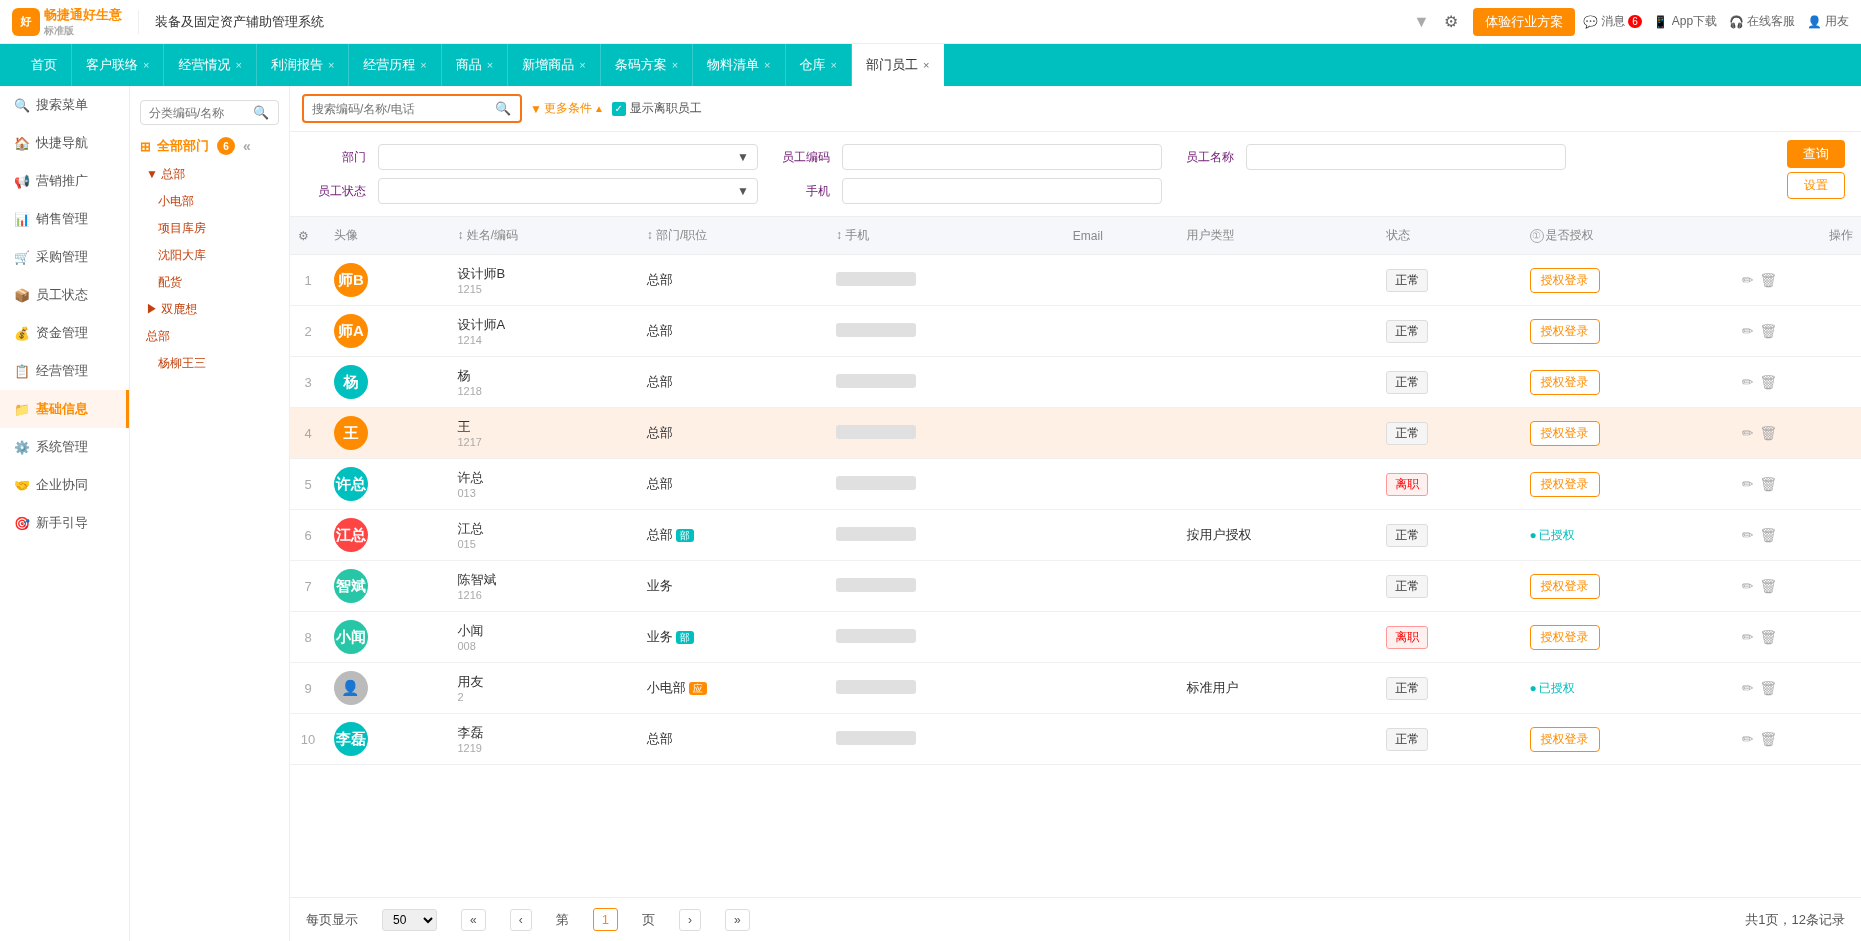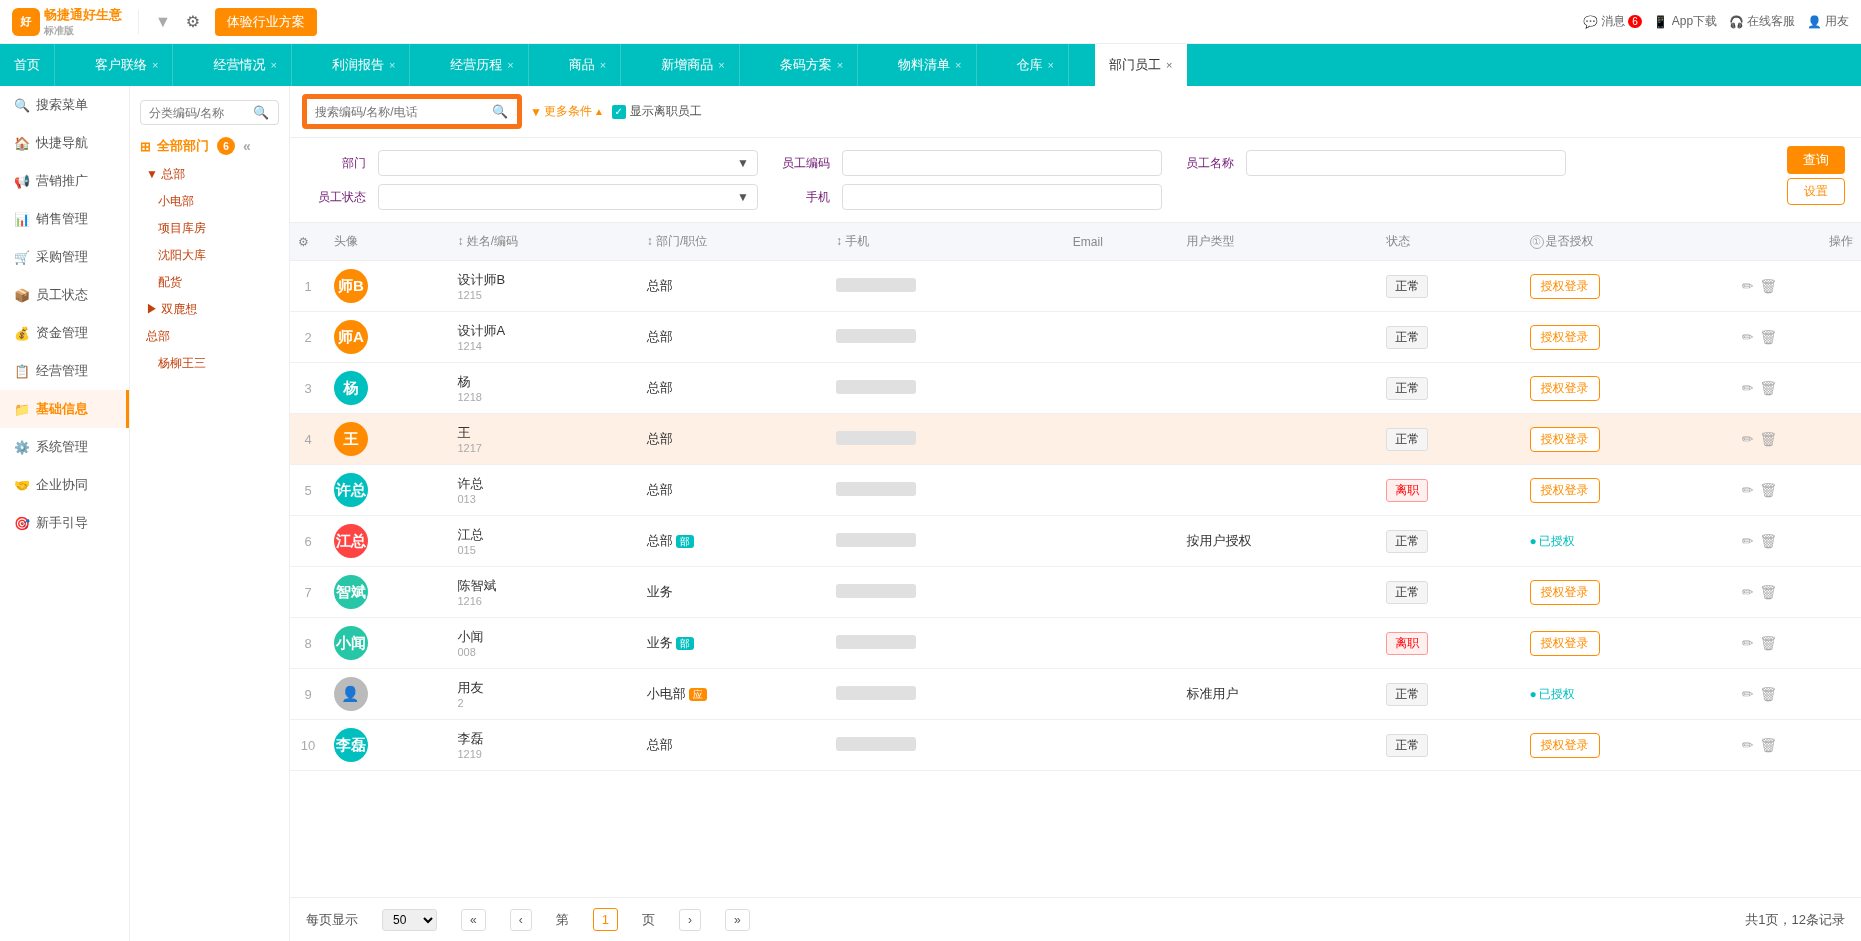--- a/index.html
+++ b/index.html
@@ -9,21 +9,21 @@
     .top-bar { height: 44px; background: #fff; display: flex; align-items: center; padding: 0 12px; border-bottom: 1px solid #eee; gap: 8px; }
     .top-bar-logo { color: #ff8c00; font-weight: bold; font-size: 14px; display: flex; align-items: center; gap: 4px; }
     .top-bar-logo .logo-icon { width: 28px; height: 28px; background: #ff8c00; border-radius: 6px; display: flex; align-items: center; justify-content: center; color: #fff; font-size: 11px; }
     .top-bar-title { font-size: 13px; color: #333; flex: 1; }
     .top-bar-actions { display: flex; align-items: center; gap: 12px; margin-left: auto; }
     .top-bar-btn { font-size: 12px; color: #666; display: flex; align-items: center; gap: 3px; cursor: pointer; }
     .badge { background: #f00; color: #fff; border-radius: 10px; font-size: 10px; padding: 1px 4px; }
     .trial-btn { background: #ff8c00; color: #fff; border: none; border-radius: 4px; padding: 5px 12px; font-size: 13px; cursor: pointer; }
 
     
-    .nav-tabs { height: 42px; background: #00bfbf; display: flex; align-items: center; padding: 0 0; gap: 26px; }
+    .nav-tabs { height: 42px; background: #00bfbf; display: flex; align-items: center; padding: 0 17px; }
     .nav-tab { padding: 0 14px; height: 42px; display: flex; align-items: center; font-size: 13px; color: #fff; cursor: pointer; white-space: nowrap; border-right: 1px solid rgba(255,255,255,0.2); }
     .nav-tab.active { background: #fff; color: #333; }
     .nav-tab .close-x { margin-left: 5px; font-size: 11px; opacity: 0.7; }
 
     
     .main-layout { display: flex; height: calc(100vh - 86px); }
 
     
     .sidebar { width: 130px; background: #fff; border-right: 1px solid #eee; display: flex; flex-direction: column; overflow-y: auto; flex-shrink: 0; }
     .sidebar-item { padding: 10px 14px; font-size: 13px; color: #555; cursor: pointer; display: flex; align-items: center; gap: 6px; }
@@ -37,21 +37,21 @@
     .search-dept input { border: none; outline: none; font-size: 12px; width: 100%; }
     .dept-all { padding: 6px 10px; font-size: 13px; font-weight: bold; color: #ff8c00; display: flex; align-items: center; gap: 4px; cursor: pointer; }
     .dept-item { padding: 5px 10px 5px 16px; font-size: 12px; color: #c2410c; cursor: pointer; }
     .dept-item.sub { padding-left: 28px; }
 
     
     .content-area { flex: 1; display: flex; flex-direction: column; overflow: hidden; }
 
     
     .toolbar { padding: 8px 12px; background: #fff; border-bottom: 1px solid #eee; display: flex; align-items: center; gap: 8px; flex-shrink: 0; }
-    .toolbar-search { display: flex; align-items: center; border: 5px solid #f97316; border-radius: 4px; padding: 5px 8px; gap: 4px; width: 220px; }
+    .toolbar-search { display: flex; align-items: center; border: 2px solid #f97316; border-radius: 4px; padding: 5px 8px; gap: 4px; width: 220px; }
     .toolbar-search input { border: none; outline: none; font-size: 12px; width: 100%; }
     .more-conditions { color: #ff8c00; font-size: 12px; cursor: pointer; display: flex; align-items: center; gap: 2px; }
     .show-resigned { display: flex; align-items: center; gap: 4px; font-size: 12px; color: #555; cursor: pointer; }
     .checkbox-checked { width: 14px; height: 14px; background: #00bfbf; border-radius: 2px; display: flex; align-items: center; justify-content: center; color: #fff; font-size: 10px; }
     .toolbar-right { margin-left: auto; display: flex; align-items: center; gap: 8px; }
     .add-btn { background: #ff8c00; color: #fff; border: none; border-radius: 4px; padding: 6px 12px; font-size: 13px; cursor: pointer; white-space: nowrap; }
     .icon-btn { color: #666; font-size: 12px; cursor: pointer; display: flex; align-items: center; gap: 2px; }
 
     
     .filter-panel { background: #fff; border-bottom: 1px solid #eee; padding: 8px 16px; flex-shrink: 0; }
@@ -113,20 +113,21 @@
 
 <div class="top-bar">
   <div class="top-bar-logo">
     <div class="logo-icon">好</div>
     <div>
       <div style="font-size:13px;font-weight:bold;">畅捷通好生意</div>
       <div style="font-size:10px;color:#aaa;">标准版</div>
     </div>
   </div>
   <div style="width:1px;height:24px;background:#eee;margin:0 8px;"></div>
+  <div class="top-bar-title">装备及固定资产辅助管理系统</div>
   <span style="color:#aaa;font-size:16px;cursor:pointer;">▼</span>
   <div class="settings-gear">⚙</div>
   <button class="trial-btn">体验行业方案</button>
   <div class="top-bar-actions">
     <div class="top-bar-btn">
       <span>💬</span>
       <span>消息</span>
       <span class="badge">6</span>
     </div>
     <div class="top-bar-btn">

